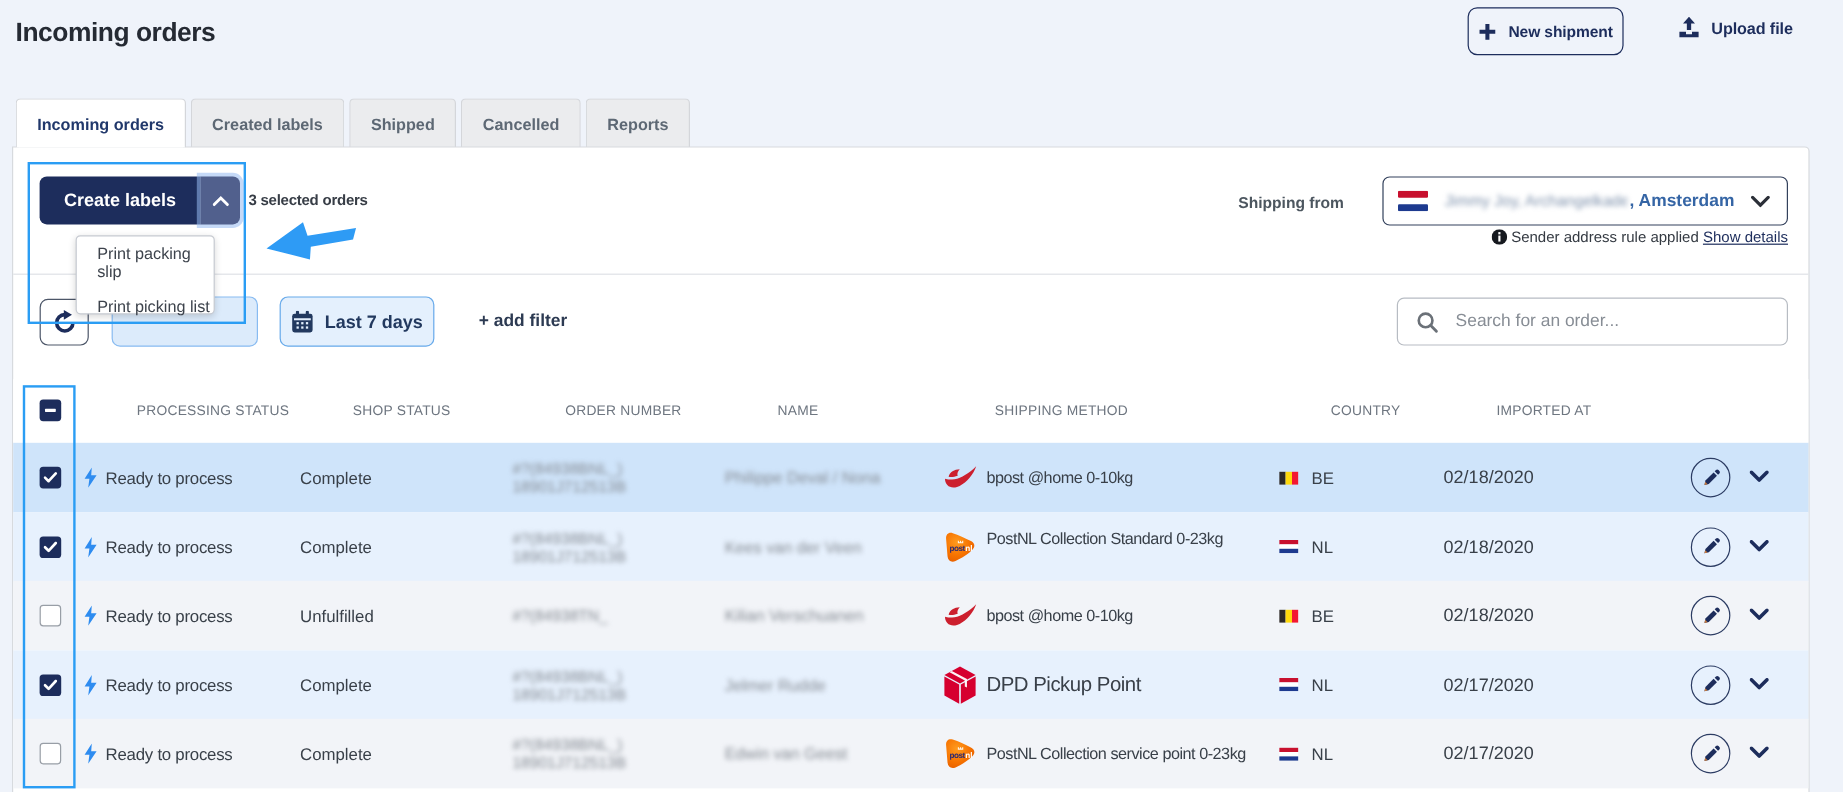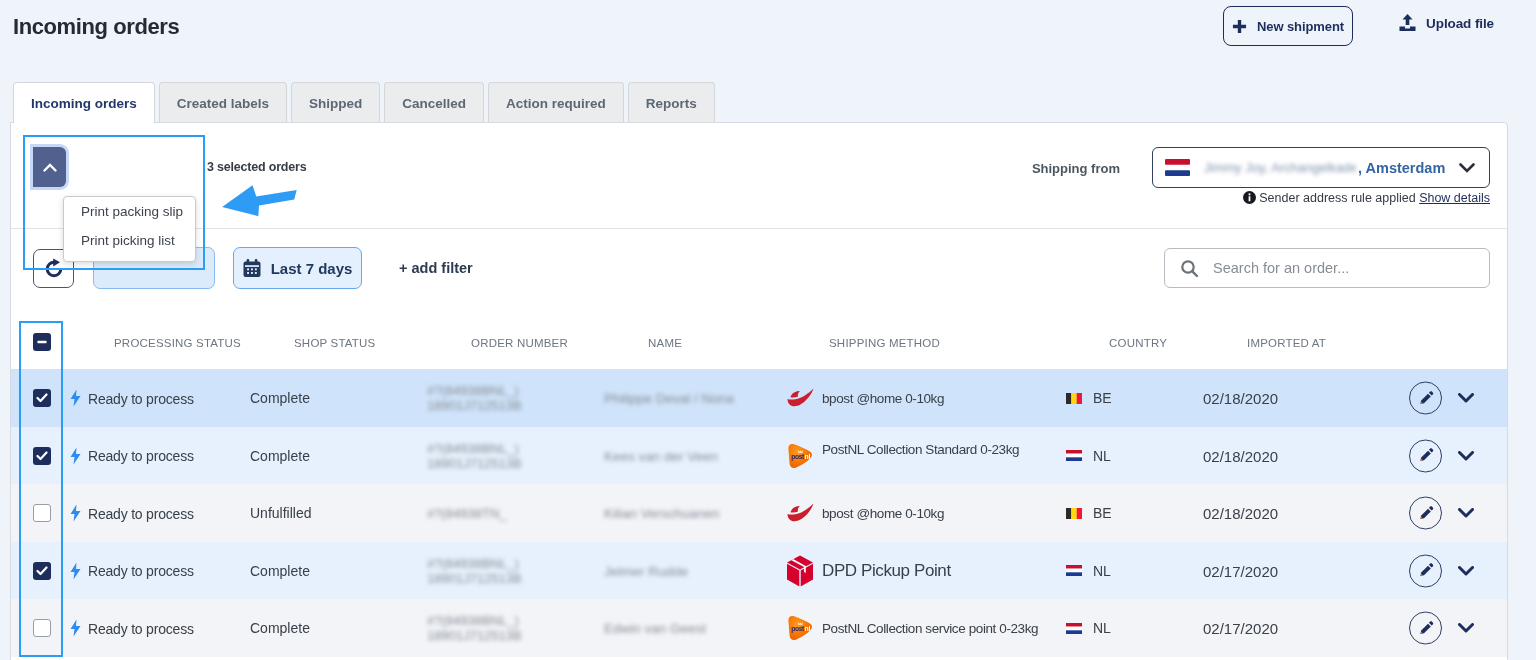--- a/index.html
+++ b/index.html
@@ -20,21 +20,21 @@
 
 .panel { position:absolute; left:10px; top:122px; width:1498px; height:560px; background:#ffffff; border:1px solid #d7dade; border-radius:0 4px 0 0; }
 
 
 .createlabels { position:absolute; left:33px; top:147px; height:40px; display:flex; z-index:2; }
 .cl-main { width:134px; background:#1d2d5c; color:#fff; font-weight:700; font-size:15px; display:flex; align-items:center; justify-content:center; border-radius:6px 0 0 6px; }
 .cl-toggle { width:33px; background:#51608d; border-radius:0 6px 6px 0; display:flex; align-items:center; justify-content:center; box-shadow:0 0 0 3px rgba(150,185,240,0.55); }
 .selorders { position:absolute; left:207px; top:160px; font-size:12.5px; font-weight:700; color:#373d46; letter-spacing:-0.2px; }
 
 
-.ddmenu { position:absolute; left:63px; top:196px; width:133px; height:66px; background:#fff; border:1px solid #c6cad1; border-radius:4px; box-shadow:0 2px 6px rgba(0,0,0,0.15); z-index:5; font-size:13.5px; color:#3d434c; }
+.ddmenu { position:absolute; left:63px; top:196px; width:116px; height:66px; background:#fff; border:1px solid #c6cad1; border-radius:4px; box-shadow:0 2px 6px rgba(0,0,0,0.15); z-index:5; font-size:13.5px; color:#3d434c; }
 .ddmenu div { padding:7px 0 0 17px; }
 
 
 .annrect1 { position:absolute; left:23px; top:135px; width:182px; height:135px; border:2px solid #2a9df4; z-index:9; }
 .annrect2 { position:absolute; left:19px; top:321px; width:44px; height:336px; border:2px solid #2a9df4; z-index:9; }
 .annarrow { position:absolute; left:219px; top:183px; z-index:9; }
 
 
 .shipfrom-label { position:absolute; right:416px; top:161px; font-size:13px; font-weight:700; color:#4c565f; }
 .shipselect { position:absolute; left:1152px; top:147px; width:338px; height:41px; border:1.5px solid #33415c; border-radius:6px; background:#fff; display:flex; align-items:center; }
@@ -73,27 +73,27 @@
 <div class="uploadfile"><svg width="21" height="20" viewBox="0 0 21 20">
       <path d="M10.5 1 L15.5 6.6 H12.3 V12 H8.7 V6.6 H5.5 Z" fill="#1d2d5c"></path>
       <path d="M2.5 13.5 H8 V15.5 H13 V13.5 H18.5 V18 H2.5 Z" fill="#1d2d5c"></path>
     </svg>Upload file</div>
 
 <div class="tabs">
   <div class="tab active">Incoming orders</div>
   <div class="tab">Created labels</div>
   <div class="tab">Shipped</div>
   <div class="tab">Cancelled</div>
-  <div class="tab">Action required</div>
   <div class="tab">Reports</div>
 </div>
 
 <div class="panel"></div>
 
 <div class="createlabels">
+  <div class="cl-main">Create labels</div>
   <div class="cl-toggle">
       <svg width="14" height="9" viewBox="0 0 14 9">
         <path d="M1.5 7.5 L7 2 L12.5 7.5" stroke="#fff" stroke-width="2.4" fill="none" stroke-linecap="round"></path>
       </svg>
     </div>
 </div>
 <div class="selorders">3 selected orders</div>
 
 <div class="ddmenu">
     <div>Print packing slip</div>

